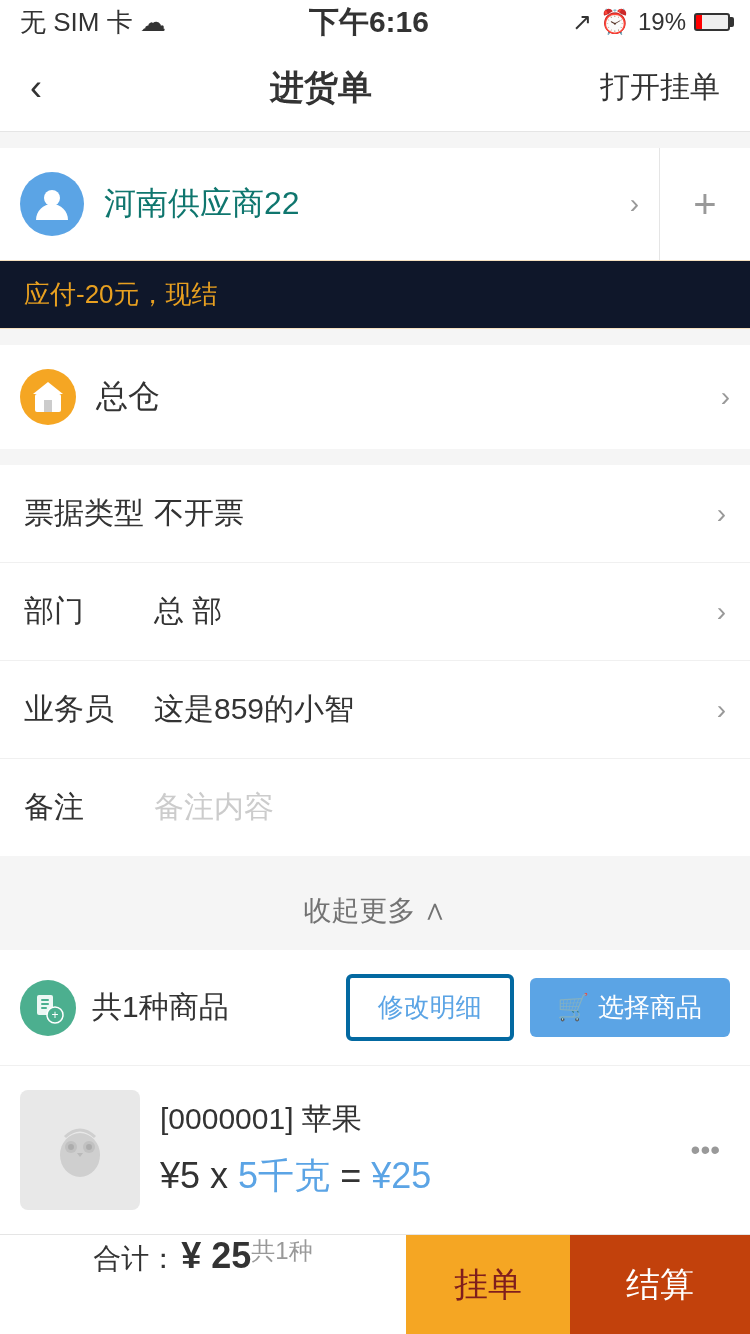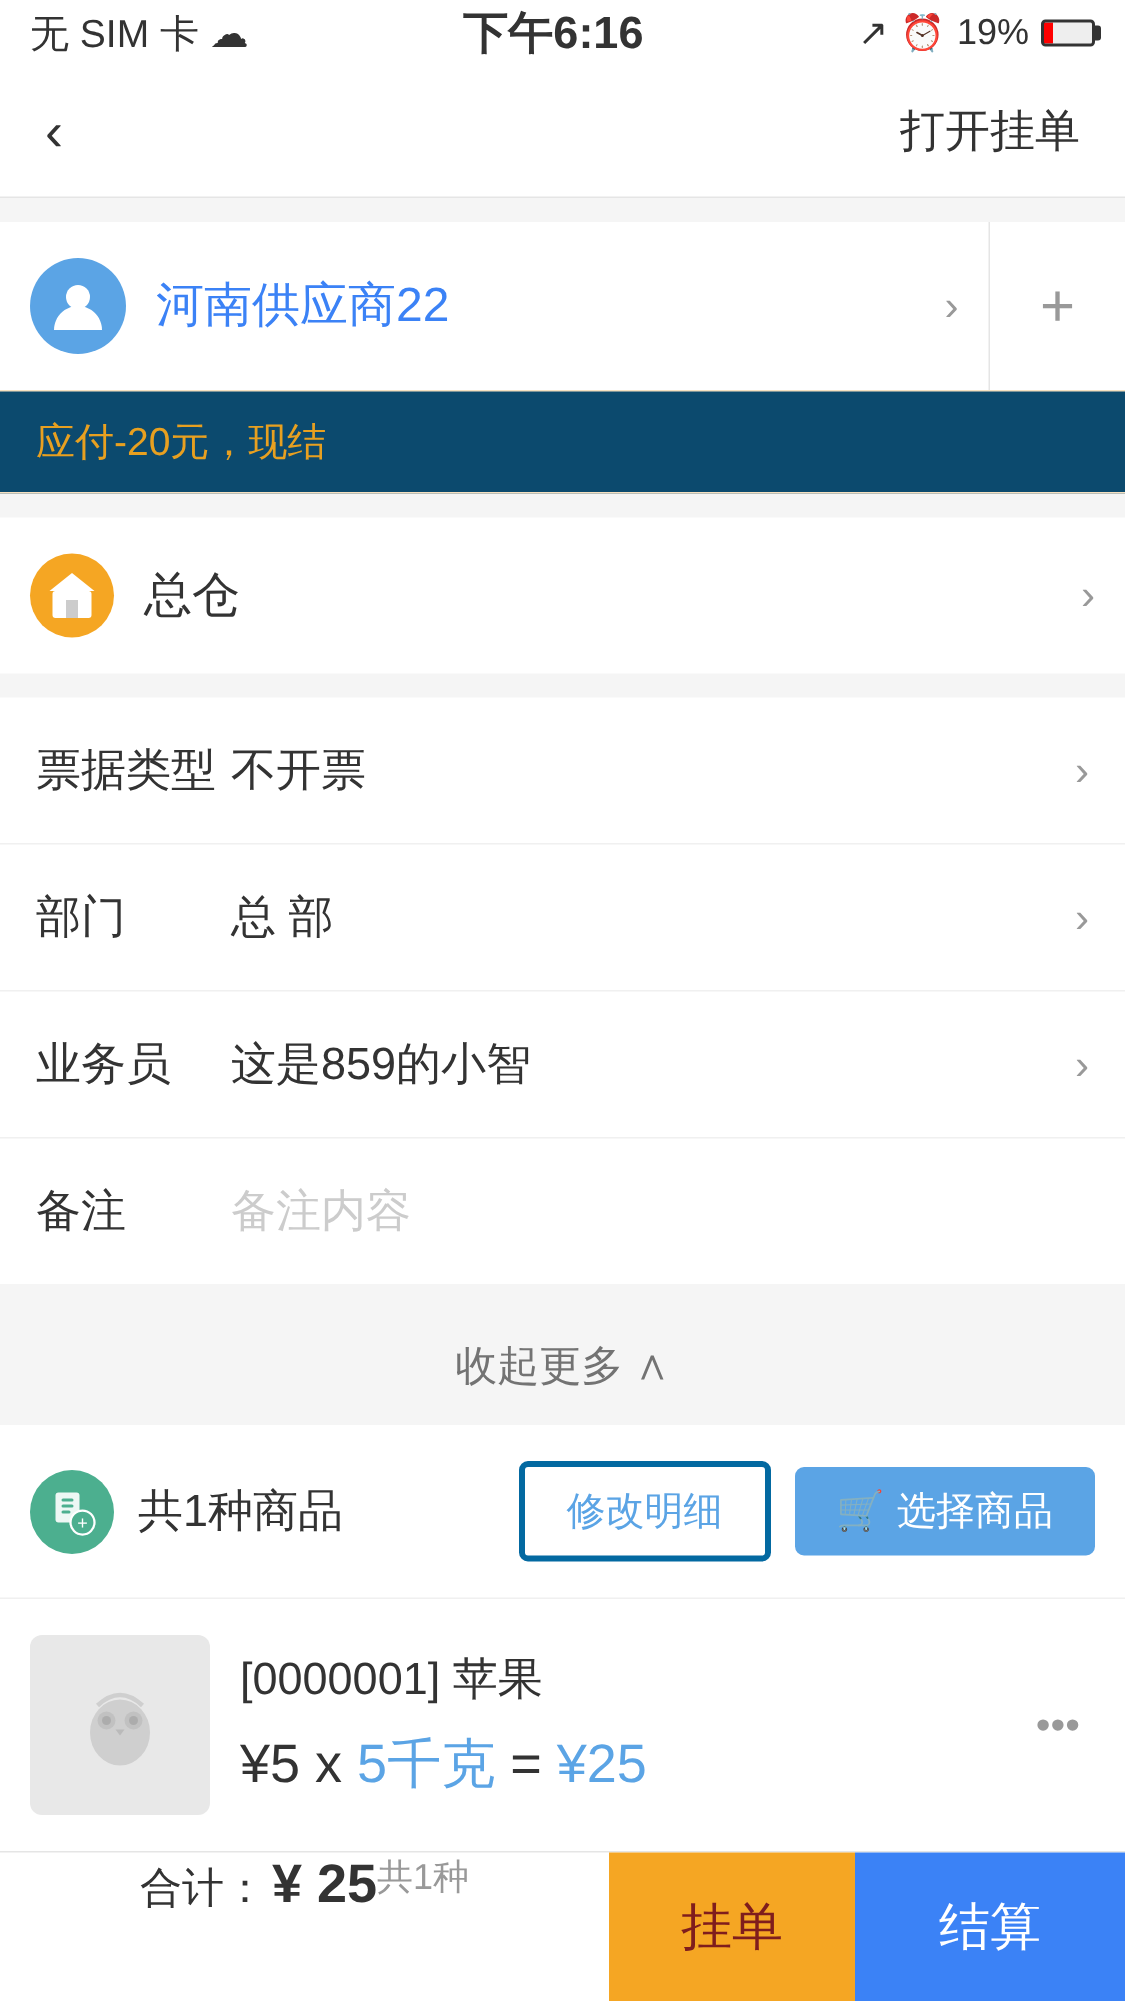--- a/index.html
+++ b/index.html
@@ -85,36 +85,36 @@
       background: #5BA4E5;
       display: flex;
       align-items: center;
       justify-content: center;
       margin-right: 20px;
       flex-shrink: 0;
     }
     .supplier-avatar svg { width: 40px; height: 40px; }
     .supplier-name {
       font-size: 32px;
-      color: #3b82f6;
+      color: #0f766e;
       flex: 1;
     }
     .chevron-icon { color: #999; font-size: 28px; margin-left: 10px; }
     .supplier-add {
       width: 90px;
       display: flex;
       align-items: center;
       justify-content: center;
       font-size: 40px;
       color: #999;
     }
 
     
     .notice-bar {
-      background: #0c4a6e;
+      background: #0f172a;
       padding: 16px 24px;
       font-size: 26px;
       color: #E8A020;
       border-top: 1px solid #F5E0C0;
       border-bottom: 1px solid #F5E0C0;
     }
 
     
     .warehouse-row {
       background: #fff;
@@ -288,21 +288,21 @@
       background: #F5A623;
       color: #7f1d1d;
       font-size: 34px;
       display: flex;
       align-items: center;
       justify-content: center;
       border: none;
     }
     .btn-checkout {
       width: 180px;
-      background: #3b82f6;
+      background: #c2410c;
       color: #fff;
       font-size: 34px;
       display: flex;
       align-items: center;
       justify-content: center;
       border: none;
     }
 
     
     .bottom-spacer { height: 100px; }
@@ -320,20 +320,21 @@
     <span>⏰</span>
     <span>19%</span>
     <span style="display:inline-block;width:36px;height:18px;border:2px solid #333;border-radius:3px;position:relative;background:linear-gradient(to right,#f00 19%,#eee 19%);">
       <span style="position:absolute;right:-6px;top:50%;transform:translateY(-50%);width:4px;height:10px;background:#333;border-radius:0 2px 2px 0;"></span>
     </span>
   </div>
 </div>
 
 <div class="nav-bar">
   <span class="nav-back">‹</span>
+  <span class="nav-title">进货单</span>
   <span class="nav-action">打开挂单</span>
 </div>
 
 <div class="content">
 
   <div style="margin-top:16px;">
     <div class="supplier-section">
       <div class="supplier-main">
         <div class="supplier-avatar">
           <svg viewBox="0 0 40 40" fill="white">

